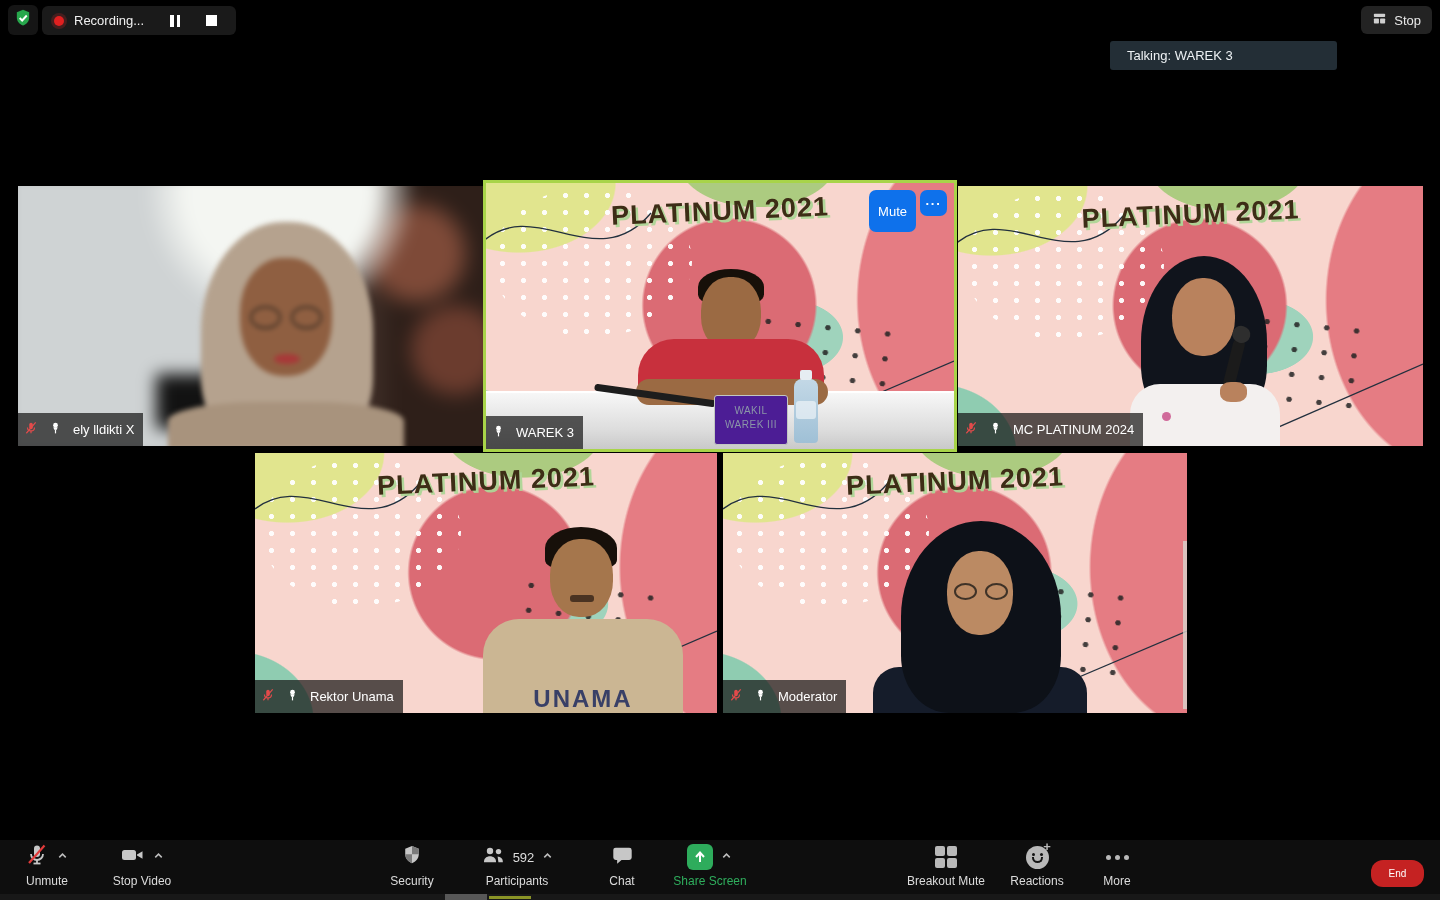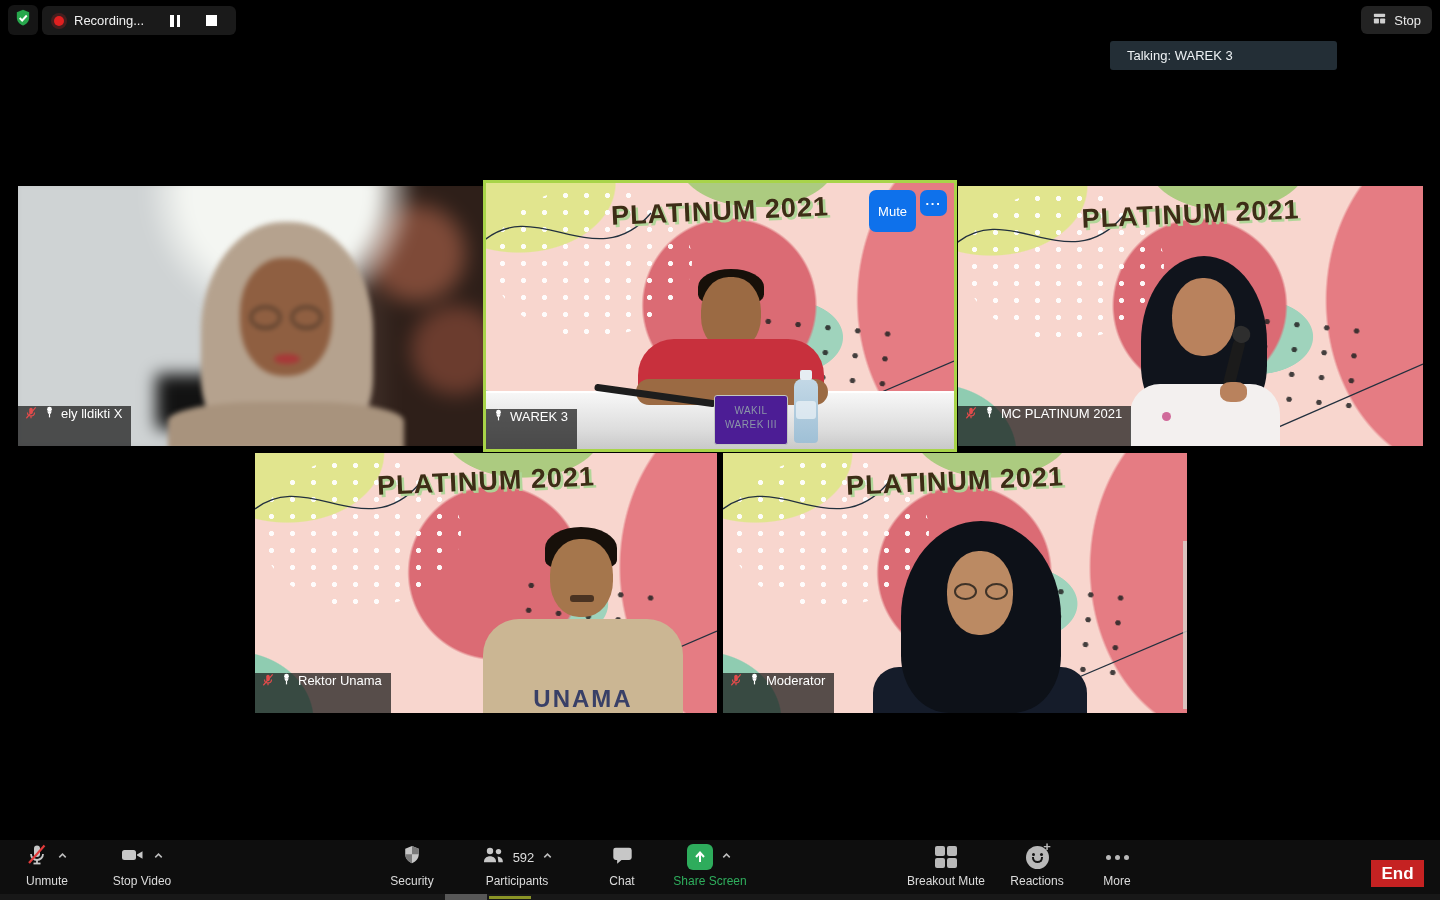--- a/index.html
+++ b/index.html
@@ -19,22 +19,22 @@
   .pause-bars i{display:block;width:3.5px;height:12px;background:#fff}
   .stop-sq{width:11px;height:11px;background:#fff}
   .view-btn{right:8px;top:6px;height:28px;background:#232323;border-radius:6px;display:flex;
             align-items:center;gap:7px;padding:0 11px;color:#e8e8e8;font-size:13px}
   .talking-toast{left:1110px;top:41px;width:227px;height:29px;background:#232e36;border-radius:3px;
                  color:#edf1f4;font-size:13px;line-height:29px;padding-left:17px;box-sizing:border-box}
 
   
   .tile{position:absolute;background:#111;overflow:hidden}
   .tile-active{border:3px solid #a8d449;box-sizing:border-box}
-  .name-tag{position:absolute;left:0;bottom:0;height:40px;background:rgba(18,18,18,.70);
-            display:flex;align-items:flex-start;gap:5px;padding:0 9px 0 6px;color:#fff;font-size:13px;z-index:9}
+  .name-tag{position:absolute;left:0;bottom:0;height:33px;background:rgba(18,18,18,.70);
+            display:flex;align-items:center;gap:11px;padding:0 9px 0 6px;color:#fff;font-size:13px;z-index:9}
   .platinum{position:absolute;inset:0;background-color:#f8d6ce;
     background-image:
       radial-gradient(circle 88px at 52% 46%, #db6b74 97%, transparent 100%),
       radial-gradient(ellipse 160px 115px at 7% 0%, #e1e58e 60%, transparent 61%),
       radial-gradient(ellipse 130px 75px at 58% -8%, #accb80 60%, transparent 61%),
       radial-gradient(ellipse 250px 310px at 109% 44%, #e57c83 55%, transparent 56%),
       radial-gradient(ellipse 135px 115px at -5% 103%, #8fccb1 60%, transparent 61%),
       radial-gradient(ellipse 95px 62px at 64% 58%, #9fd3bc 60%, transparent 61%);}
   .platinum::before{content:"";position:absolute;left:6px;top:4px;width:200px;height:150px;border-radius:50%;
       background-image:radial-gradient(circle,#fff 2.2px,transparent 2.9px);background-size:21px 17px;opacity:.95}
@@ -128,22 +128,22 @@
   .grid4{display:grid;grid-template-columns:10px 10px;grid-gap:2.5px}
   .grid4 i{display:block;width:10px;height:10px;background:#b9b9b9;border-radius:2px}
   .smiley{position:relative;width:23px;height:23px;background:#b9b9b9;border-radius:50%}
   .smiley::before{content:"";position:absolute;left:6px;top:7px;width:3px;height:3px;background:#141414;
         border-radius:50%;box-shadow:8px 0 0 #141414}
   .smiley::after{content:"";position:absolute;left:6px;top:11px;width:11px;height:6px;border:2px solid #141414;
         border-top:none;border-radius:0 0 9px 9px;box-sizing:border-box}
   .smiley-plus{position:absolute;margin-left:20px;margin-top:-22px;color:#b9b9b9;font-size:13px;font-weight:bold}
   .more-dots{display:flex;gap:4px}
   .more-dots i{display:block;width:5px;height:5px;background:#b9b9b9;border-radius:50%}
-  .end-btn{left:1371px;top:860px;width:53px;height:27px;background:#c52222;border-radius:0;color:#fff;
-           font-size:17px;font-weight:700;display:flex;align-items:center;justify-content:center}
+  .end-btn{left:1371px;top:860px;width:53px;height:27px;background:#c52222;border-radius:12px;color:#fff;
+           font-size:10px;font-weight:400;display:flex;align-items:center;justify-content:center}
   .task-strip{left:0;top:894px;width:1440px;height:6px;background:#181818}
   .task-seg1{left:445px;top:0;width:42px;height:6px;background:#575757}
   .task-seg2{left:489px;top:2px;width:42px;height:3px;background:#8a9426}
 </style>
 </head>
 <body>
 
 <div class="abs shield-btn">
   <span>
     <svg width="20" height="20" viewBox="0 0 24 24">
@@ -269,21 +269,21 @@
           <line x1="4" y1="21" x2="20" y2="2.5" stroke="#e34b4b" stroke-width="2"></line>
         </svg>
     </span>
     <span>
       <svg width="13" height="13" viewBox="0 0 24 24">
           <circle cx="12" cy="6" r="4.4" fill="#fff"></circle>
           <path d="M8 9.5h8l-1.6 5H9.6z" fill="#fff"></path>
           <line x1="12" y1="14" x2="12" y2="21" stroke="#fff" stroke-width="2.2"></line>
         </svg>
     </span>
-    <span>MC PLATINUM 2021</span>
+    <span>MC PLATINUM 2024</span>
   </div>
 </div>
 
 <div class="tile" style="left:255px;top:453px;width:462px;height:260px">
   <div class="platinum"></div>
   <svg class="squig" viewBox="0 0 462 260">
     <path d="M-5 60 C50 10 110 95 165 30" stroke="#22303e" stroke-width="1.3" fill="none"></path>
     <path d="M295 250 L462 178" stroke="#22303e" stroke-width="1.3" fill="none"></path>
   </svg>
   <div class="banner">PLATINUM 2021</div>

